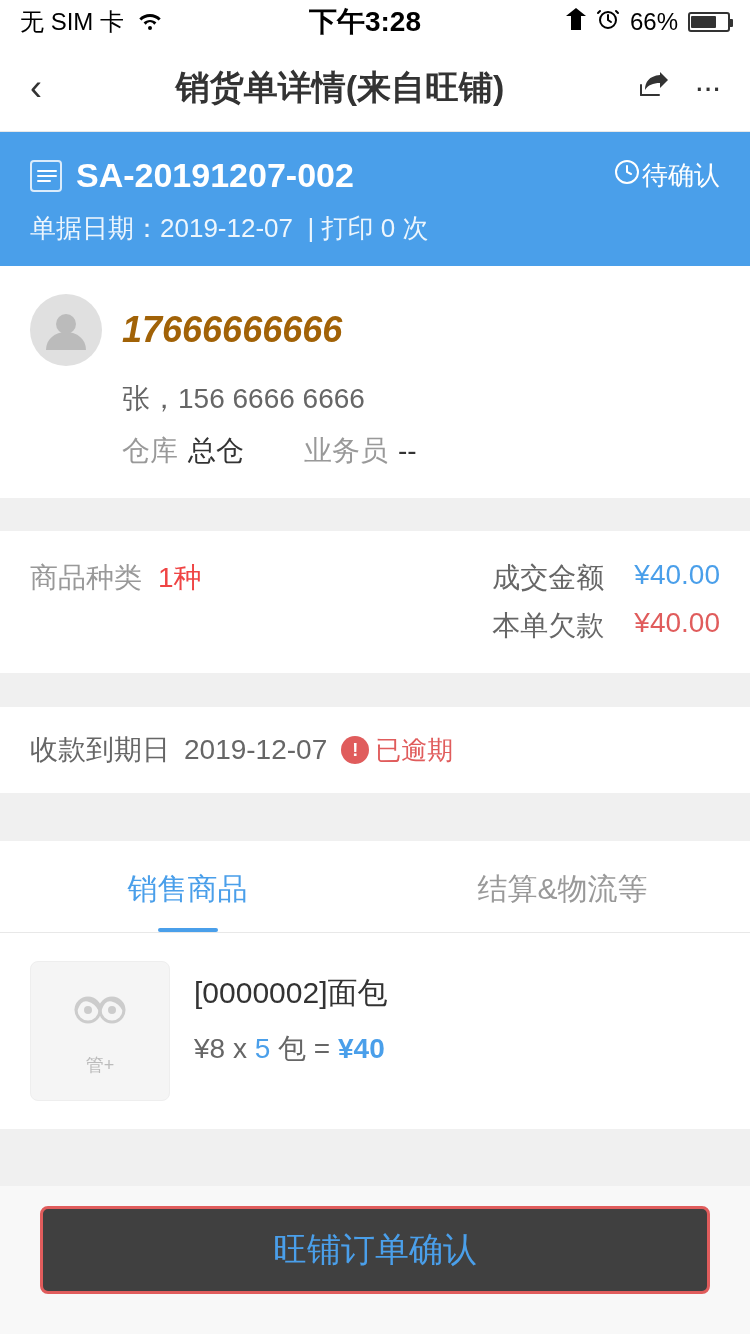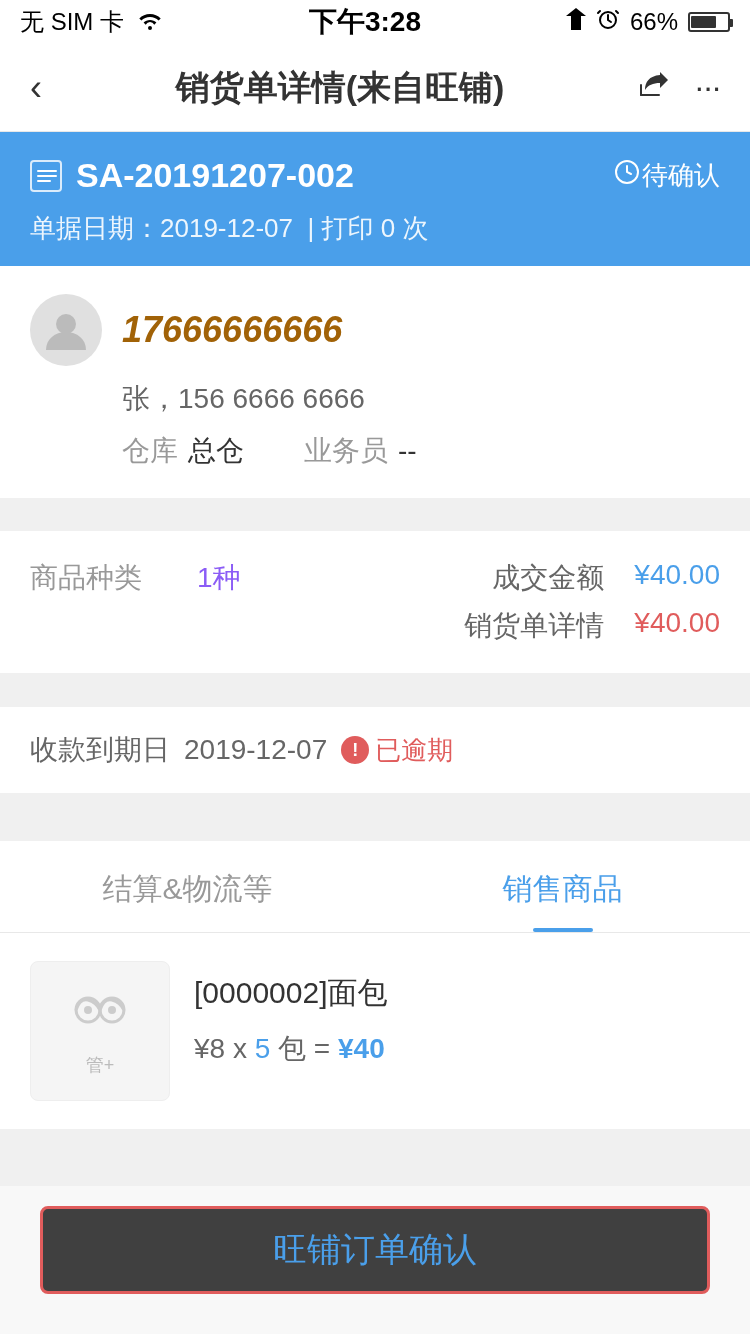--- a/index.html
+++ b/index.html
@@ -191,21 +191,21 @@
       align-items: flex-start;
     }
     .amounts-left {
       display: flex;
       align-items: center;
       gap: 16px;
       font-size: 28px;
       color: #666;
     }
     .type-label { color: #999; }
-    .type-value { color: #8b5cf6; font-size: 28px; margin-left: 39px; }
+    .type-value { color: #ef4444; font-size: 28px; }
     .amounts-right {
       display: flex;
       flex-direction: column;
       align-items: flex-end;
       gap: 10px;
     }
     .amount-item {
       display: flex;
       justify-content: space-between;
       gap: 30px;
@@ -463,21 +463,21 @@
     <div class="amounts-left">
       <span class="type-label">商品种类</span>
       <span class="type-value">1种</span>
     </div>
     <div class="amounts-right">
       <div class="amount-item">
         <span class="amount-label">成交金额</span>
         <span class="amount-value-blue">¥40.00</span>
       </div>
       <div class="amount-item">
-        <span class="amount-label">销货单详情</span>
+        <span class="amount-label">本单欠款</span>
         <span class="amount-value-red">¥40.00</span>
       </div>
     </div>
   </div>
 </div>
 
 <div class="divider"></div>
 
 <div class="card due-section">
   <span>收款到期日</span>
@@ -485,25 +485,25 @@
   <span class="overdue-badge">
     <span class="warning-icon">!</span>
     <span>已逾期</span>
   </span>
 </div>
 
 <div class="divider"></div>
 
 <div class="tabs-section">
   <div class="tabs-row">
+    <div class="tab-item active">
+      <span>销售商品</span>
+    </div>
     <div class="tab-item">
       <span>结算&amp;物流等</span>
-    </div>
-    <div class="tab-item active">
-      <span>销售商品</span>
     </div>
   </div>
 
   <div class="product-item">
     <div class="product-thumb">
       <div style="text-align:center;">
         <svg width="80" height="60" viewBox="0 0 80 60">
           <circle cx="28" cy="24" r="12" fill="none" stroke="#ccc" stroke-width="3"></circle>
           <circle cx="28" cy="24" r="4" fill="#ccc"></circle>
           <path d="M16 24 Q20 12 28 14 Q36 16 40 24" fill="none" stroke="#ccc" stroke-width="3"></path>

